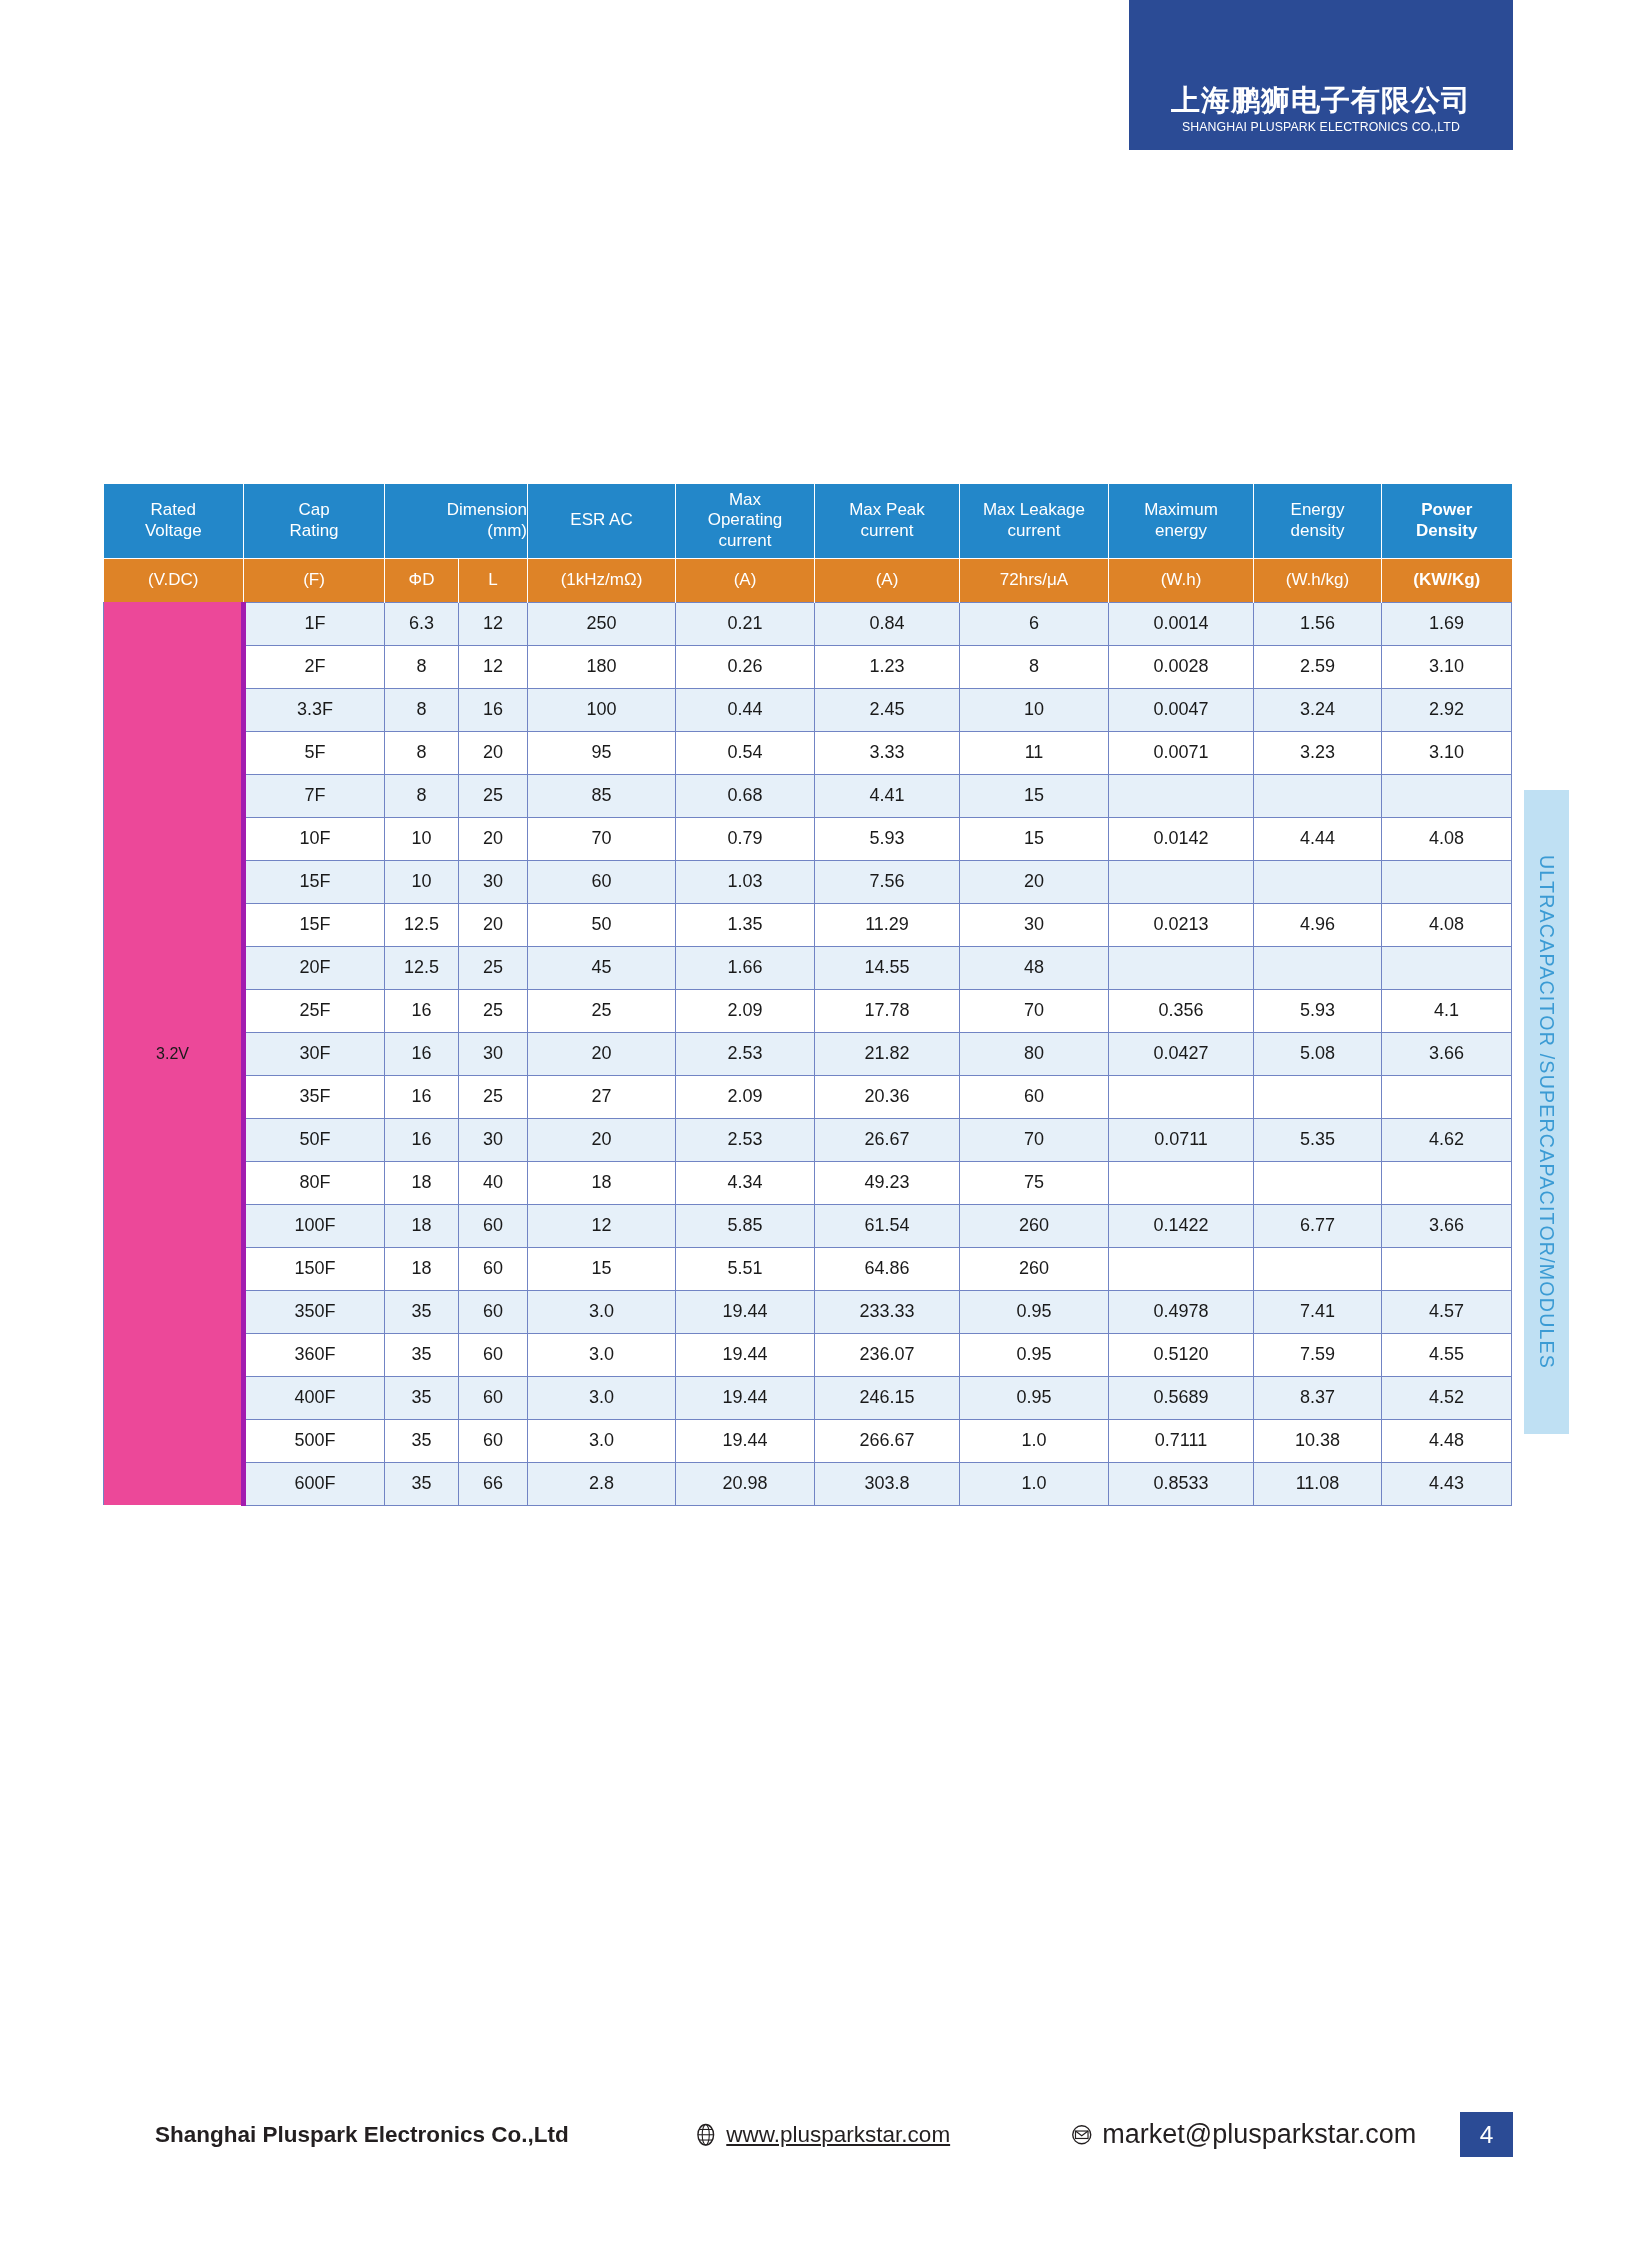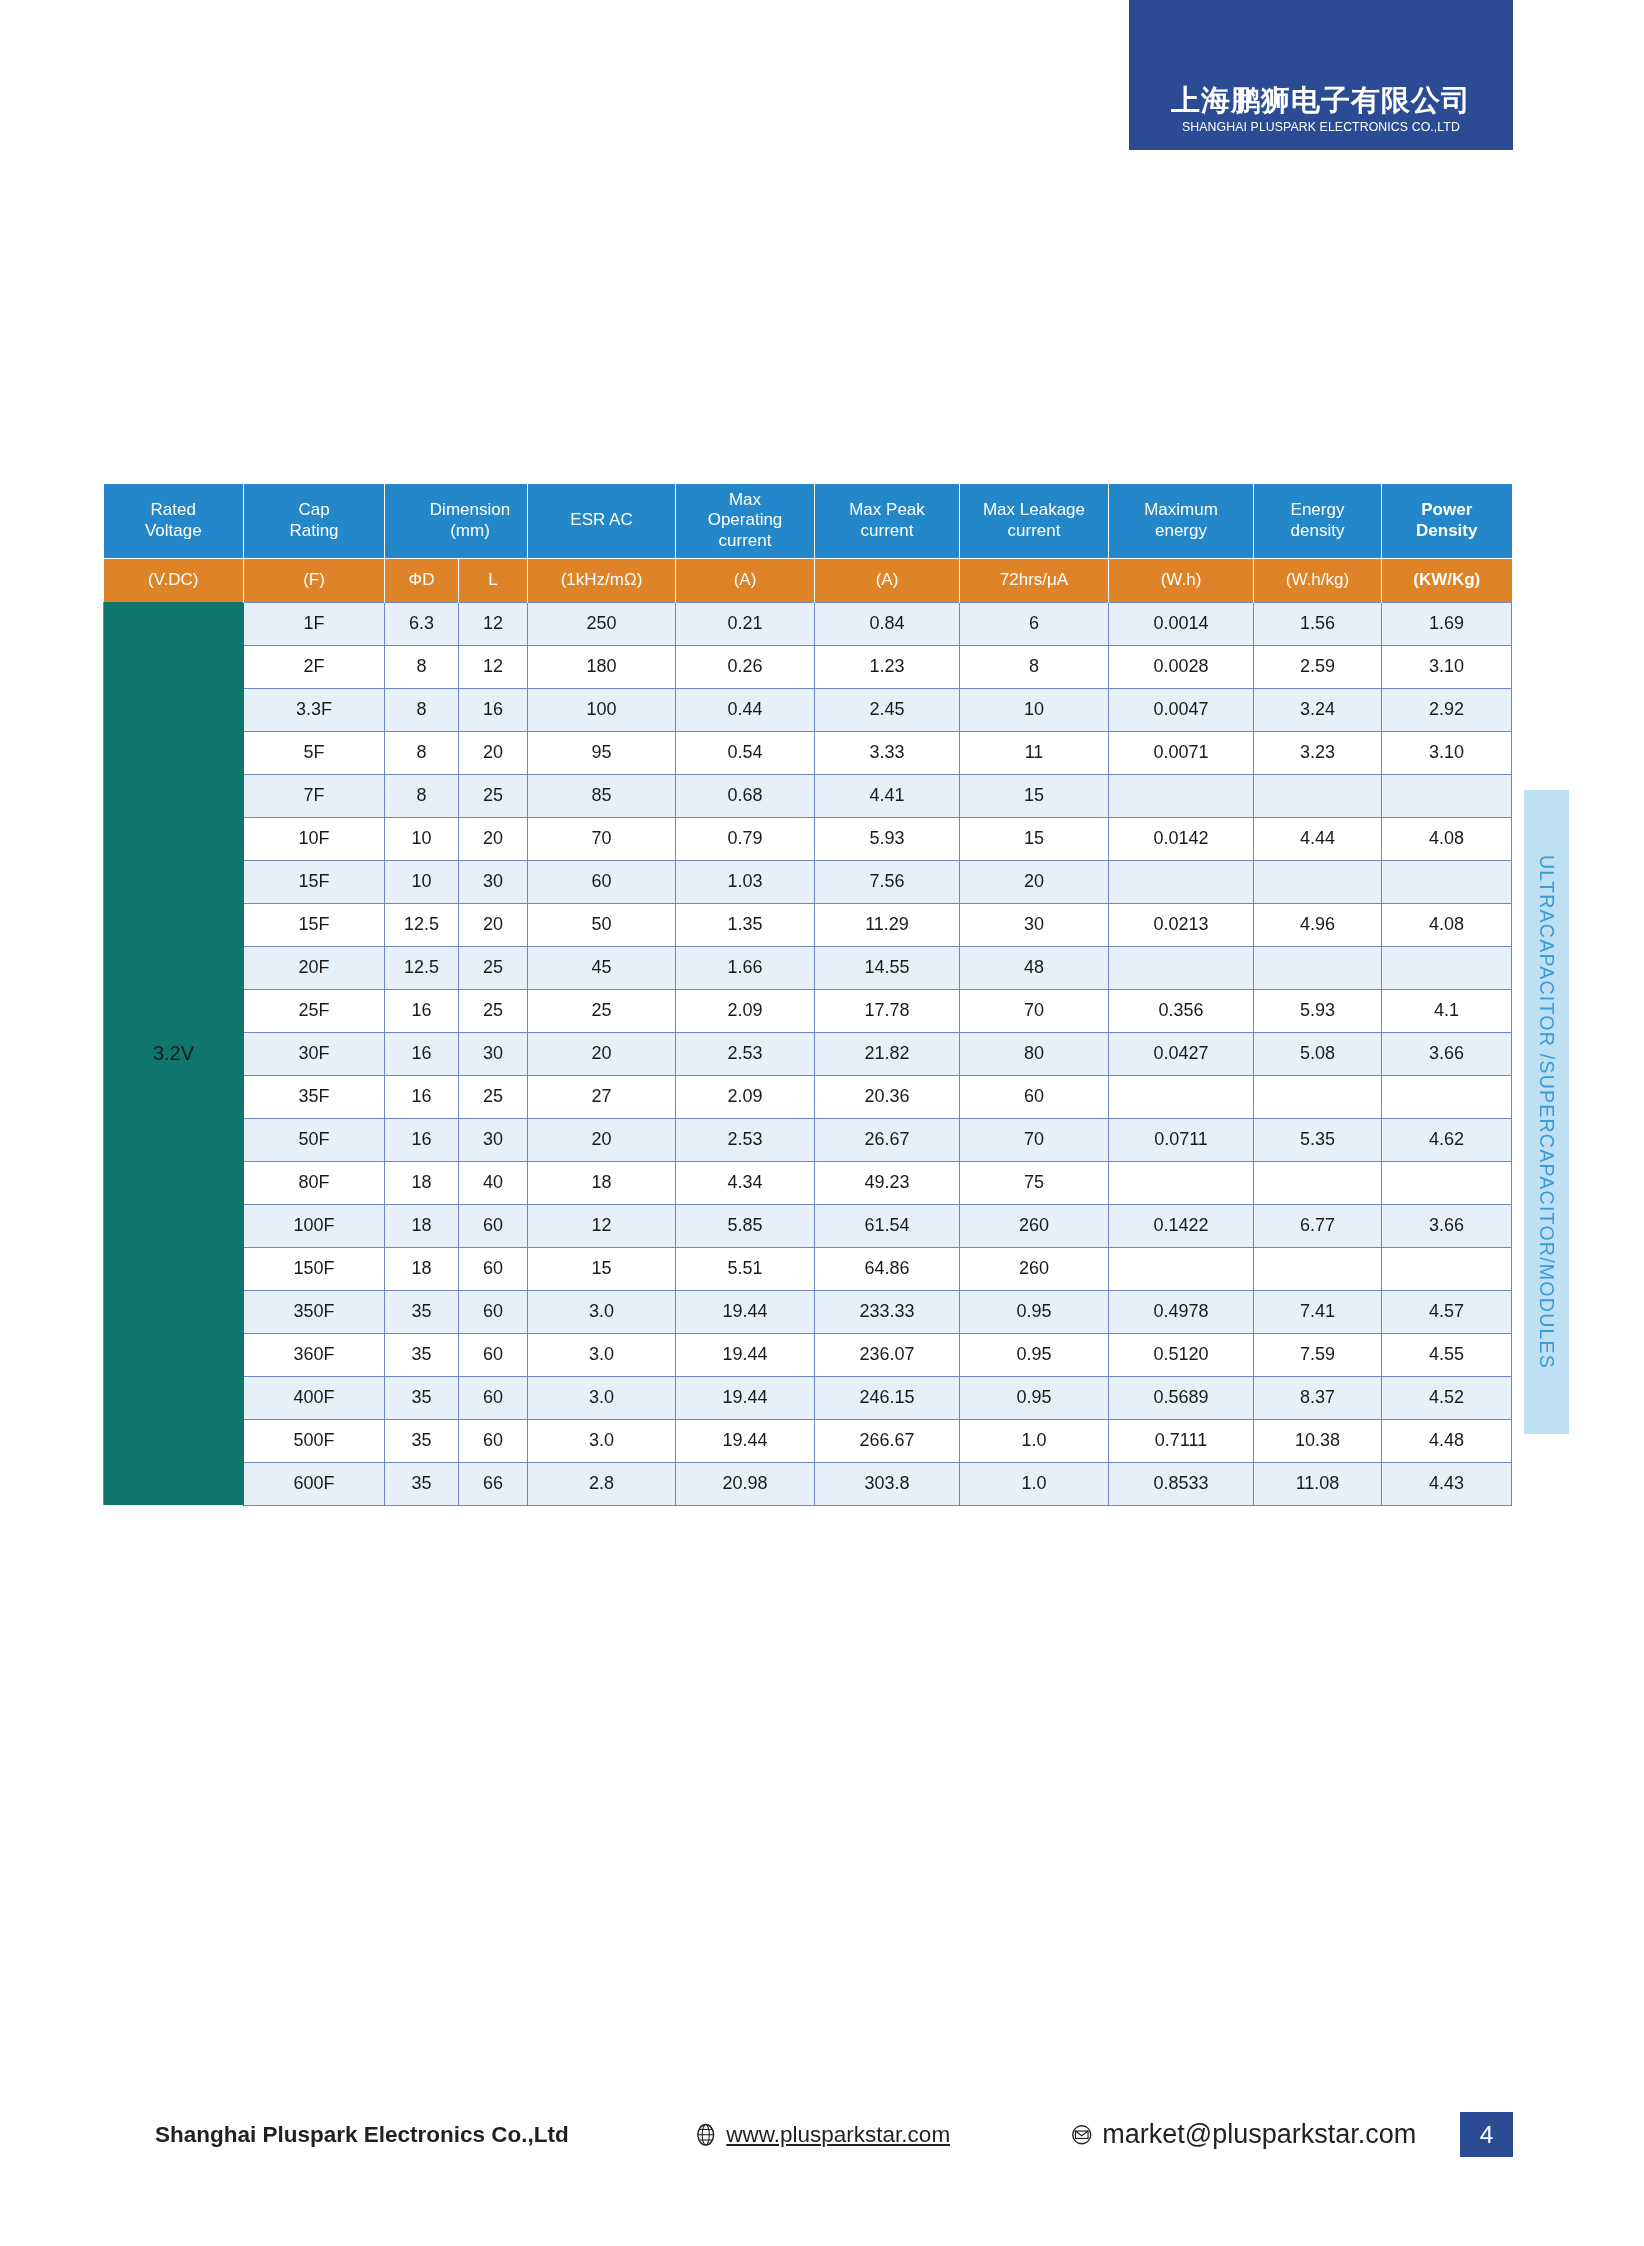--- a/index.html
+++ b/index.html
@@ -95,26 +95,26 @@
     font-size: 17px;
     text-align: center;
     font-weight: normal;
     height: 44px;
     vertical-align: middle;
     border-right: 1.5px solid #ffffff;
   }
   .hdr-blue:last-child, .hdr-orange:last-child { border-right: none; font-weight: bold; }
 
   .vcell {
-    background: #0f766e;
+    background: #ec4899;
     color: #1a1a1a;
-    font-size: 20px;
+    font-size: 16px;
     text-align: center;
     vertical-align: middle;
-    border-right: 1px solid #a21caf;
+    border-right: 5px solid #a21caf;
     border-left: 1px solid #7184C4;
   }
 
   .d {
     height: 43px;
     font-size: 18px;
     color: #1a1a1a;
     text-align: center;
     vertical-align: middle;
     border: 1px solid #7184C4;
@@ -202,21 +202,21 @@
     <col style="width:145px">
     <col style="width:128px">
     <col style="width:130px">
   </colgroup>
   <thead>
     <tr>
       <th class="hdr-blue" rowspan="1" style="white-space:pre-line">Rated
 Voltage</th>
       <th class="hdr-blue" style="white-space:pre-line">Cap
 Rating</th>
-      <th class="hdr-blue" colspan="2" style="white-space:pre-line;text-align:center;padding-left:28px">Dimension
+      <th class="hdr-blue" colspan="2" style="white-space:pre-line;text-align:right;padding-left:28px">Dimension
 (mm)</th>
       <th class="hdr-blue" style="white-space:pre-line">ESR AC</th>
       <th class="hdr-blue" style="white-space:pre-line">Max
 Operating
 current</th>
       <th class="hdr-blue" style="white-space:pre-line">Max Peak
 current</th>
       <th class="hdr-blue" style="white-space:pre-line">Max Leakage
 current</th>
       <th class="hdr-blue" style="white-space:pre-line">Maximum

